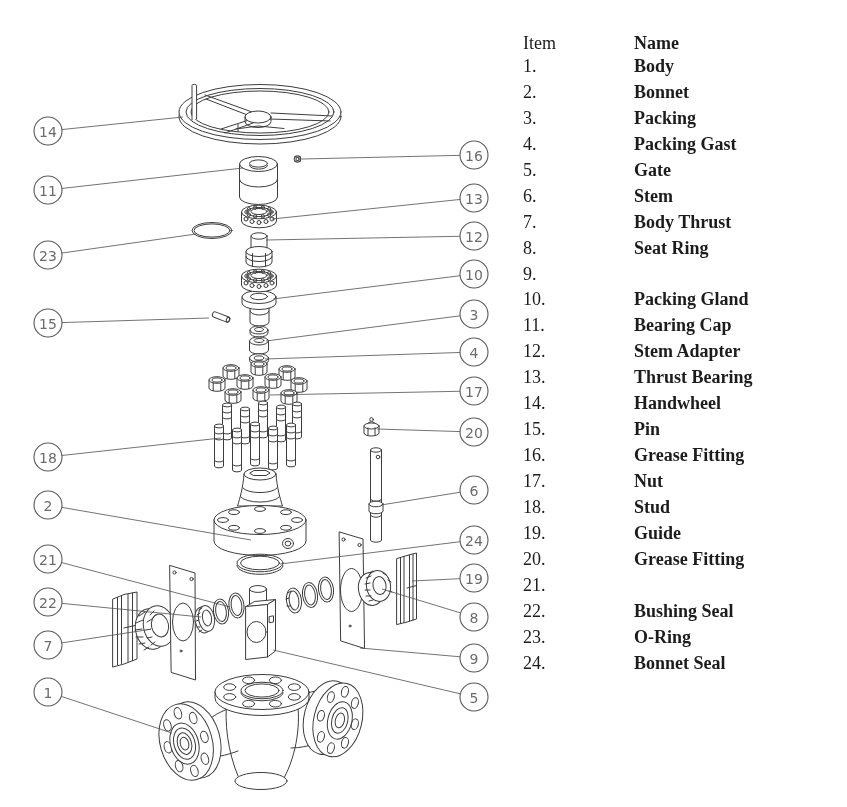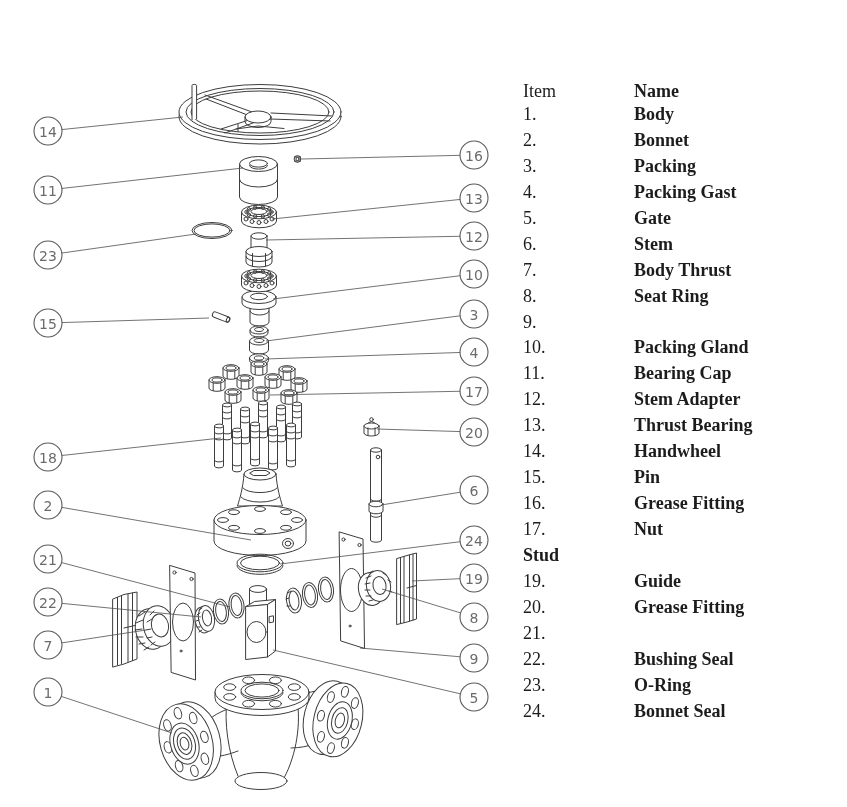--- a/index.html
+++ b/index.html
@@ -1,19 +1,19 @@
 <!DOCTYPE html>
 <html><head>
 <meta charset="utf-8">
 <style>
   html,body{margin:0;padding:0;background:#fff;}
   .page{position:relative;width:847px;height:807px;background:#ffffff;overflow:hidden;
         font-family:"Liberation Sans",sans-serif;}
   .parts-table{position:absolute;left:523px;top:33px;width:310px;
-        font-family:"Liberation Serif",serif;font-size:18px;color:#1c1c1c;margin-top:48px;}
+        font-family:"Liberation Serif",serif;font-size:18px;color:#1c1c1c;}
   .pt-header{display:flex;height:21px;line-height:21px;}
   .pt-row{display:flex;height:25.95px;line-height:25.95px;}
   .pt-item{width:111px;flex:0 0 111px;}
   .pt-name{flex:1;font-weight:bold;}
   svg text{font-family:"DejaVu Sans",sans-serif;}
 </style>
 </head>
 <body>
 
 <div class="page">
@@ -634,20 +634,21 @@
         </div>
         <div class="pt-row">
           <span class="pt-item">16.</span>
           <span class="pt-name">Grease Fitting</span>
         </div>
         <div class="pt-row">
           <span class="pt-item">17.</span>
           <span class="pt-name">Nut</span>
         </div>
         <div class="pt-row">
+          <span class="pt-item">18.</span>
           <span class="pt-name">Stud</span>
         </div>
         <div class="pt-row">
           <span class="pt-item">19.</span>
           <span class="pt-name">Guide</span>
         </div>
         <div class="pt-row">
           <span class="pt-item">20.</span>
           <span class="pt-name">Grease Fitting</span>
         </div>

